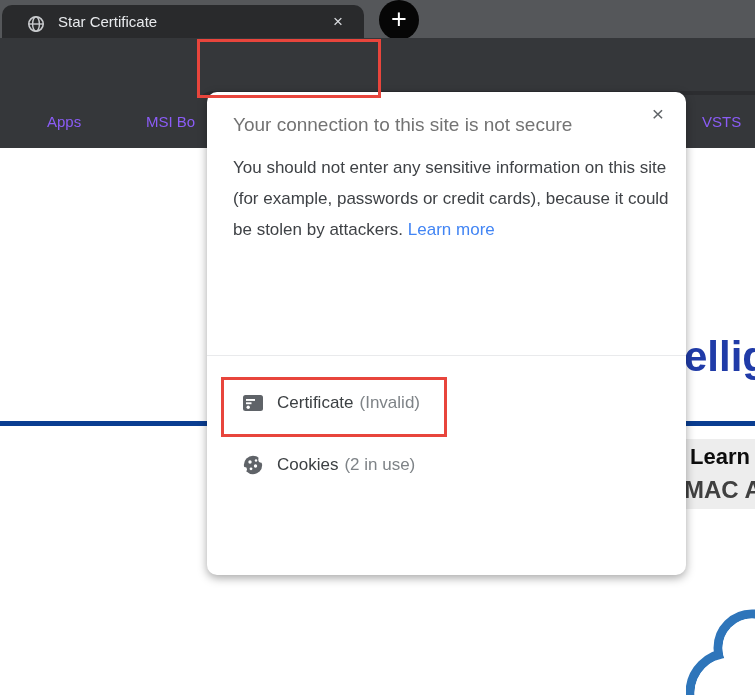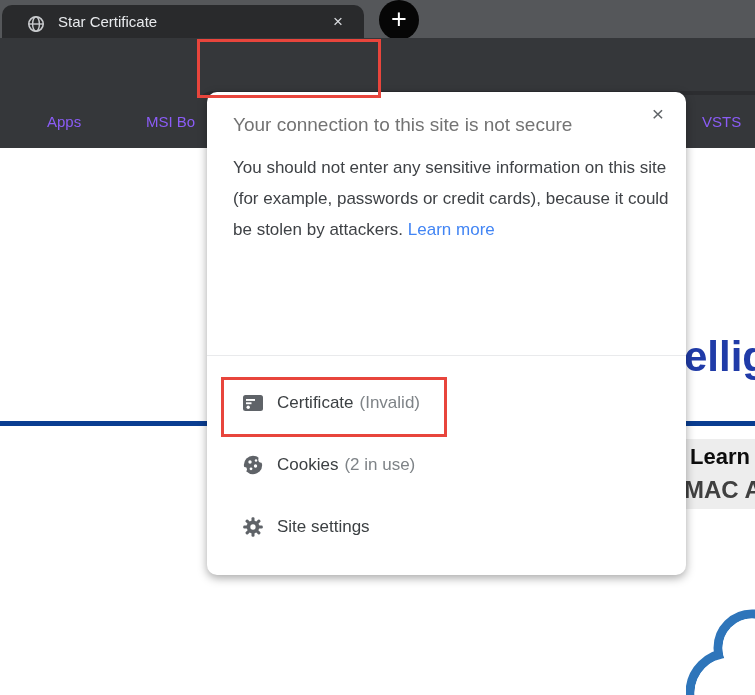--- a/index.html
+++ b/index.html
@@ -194,34 +194,18 @@
           <circle cx="9" cy="9" r="1.7" fill="#ffffff"></circle>
           <circle cx="14.5" cy="13" r="1.7" fill="#ffffff"></circle>
           <circle cx="10" cy="15.8" r="1.4" fill="#ffffff"></circle>
           <circle cx="15" cy="7.5" r="1.2" fill="#ffffff"></circle>
         </svg>
       </span>
       <span class="ml">Cookies</span>
       <span class="md">(2 in use)</span>
     </div>
 
-    <div class="menu-row row-sets">
-      <span class="mi">
-        <svg width="24" height="24" viewBox="0 0 24 24">
-          <g fill="#5f6368">
-            <rect x="10.5" y="2.2" width="3" height="19.6" rx="1.2"></rect>
-            <rect x="10.5" y="2.2" width="3" height="19.6" rx="1.2" transform="rotate(45,12,12)"></rect>
-            <rect x="10.5" y="2.2" width="3" height="19.6" rx="1.2" transform="rotate(90,12,12)"></rect>
-            <rect x="10.5" y="2.2" width="3" height="19.6" rx="1.2" transform="rotate(135,12,12)"></rect>
-            <circle cx="12" cy="12" r="6.4"></circle>
-          </g>
-          <circle cx="12" cy="12" r="2.7" fill="#ffffff"></circle>
-        </svg>
-      </span>
-      <span class="ml">Site settings</span>
-      <span class="md"></span>
-    </div>
   </div>
 
   <div class="annot r1"></div>
   <div class="annot r2"></div>
 
 </div>
 
 </body></html>

